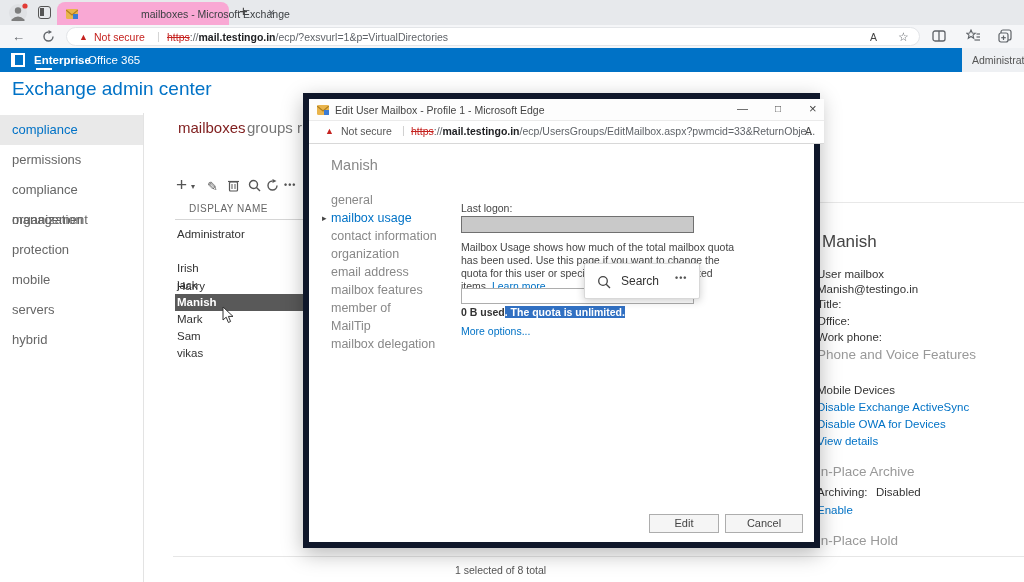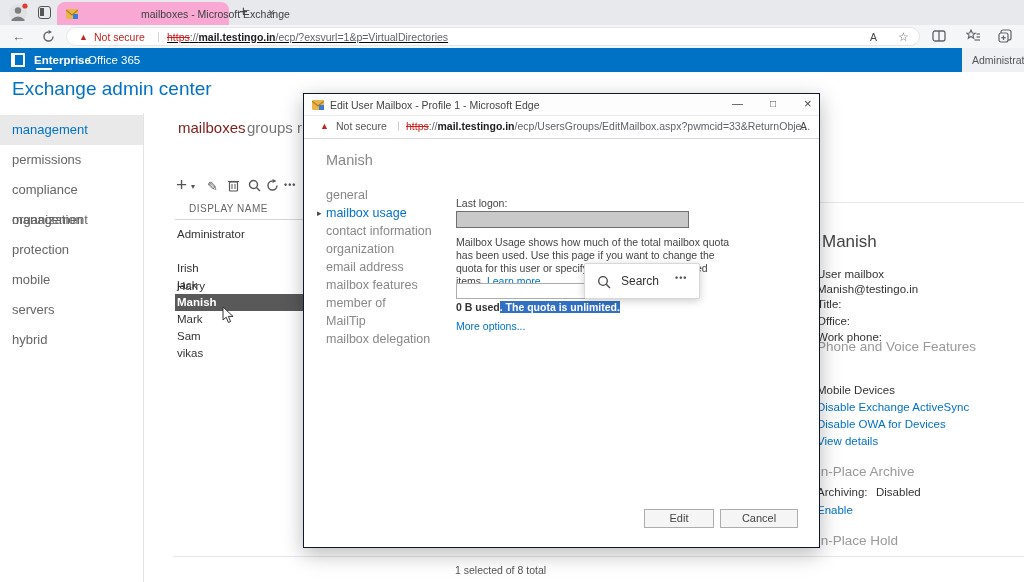--- a/index.html
+++ b/index.html
@@ -41,21 +41,21 @@
   .row { left:175px; width:150px; height:17px; line-height:17px; padding-left:2px; font-size:11.5px; color:#333; }
   .row.sel { background:#595959; color:#fff; font-weight:bold; }
   .hline { background:#d6d6d6; height:1px; }
 
   
   .dp { font-size:11.5px; color:#333; }
   .dp-h { font-size:13.5px; color:#999; font-weight:300; }
   .link { color:#0072c6; }
 
   
-  .dialog { left:303px; top:93px; width:517px; height:455px; background:#fff; border:1px solid #0f172a;
+  .dialog { left:303px; top:93px; width:517px; height:455px; background:#fff; border:6px solid #0f172a;
             box-shadow:0 6px 20px rgba(0,0,0,.28); z-index:10; }
   .dlg-titlebar { left:0; top:0; width:515px; height:22px; background:#fdfdfd; border-bottom:1px solid #ebebeb; }
   .dlg-title { left:26px; top:5px; font-size:10.5px; color:#444; }
   .dlg-ctl { font-size:11px; color:#444; }
   .dlg-addr { left:0; top:22px; width:515px; height:23px; background:#fff; border-bottom:1px solid #d8d8d8; }
   .dlg-head { left:22px; top:58px; font-size:14.5px; color:#888; font-weight:300; }
   .dnav { left:22px; font-size:12.5px; color:#888; height:18px; line-height:18px; }
   .dnav.sel { color:#0072c6; }
   .d-lbl { font-size:10.5px; color:#444; }
   .inp-disabled { left:152px; top:117px; width:233px; height:17px; background:#c9c9c9; border:1px solid #707070; }
@@ -104,21 +104,21 @@
   <span class="abs chrome-ic" style="left:12px; top:29px;">←</span>
   <svg class="abs" style="left:42px; top:30px;" width="13" height="13" viewBox="0 0 13 13">
     <path d="M11 6.5 A4.5 4.5 0 1 1 6.5 2" fill="none" stroke="#5f6368" stroke-width="1.4"></path>
     <path d="M6.5 0 L10 2 L6.5 4 Z" fill="#5f6368"></path>
   </svg>
 
   <div class="abs pill">
     <span class="abs red" style="left:12px; top:4px; font-size:9px;">▲</span>
     <span class="abs red nowrap" style="left:27px; top:3px; font-size:10.5px;">Not secure</span>
     <span class="abs" style="left:90px; top:2px; color:#d0d0d0; font-size:11px;">|</span>
-    <span class="abs url nowrap" style="left:100px; top:3px;text-decoration:underline;"><span class="u-strike">https</span><span class="u-gray">://</span><span class="u-host">mail.testingo.in</span><span class="u-gray">/ecp/?exsvurl=1&amp;p=VirtualDirectories</span></span>
+    <span class="abs url nowrap" style="left:100px; top:3px;"><span class="u-strike">https</span><span class="u-gray">://</span><span class="u-host">mail.testingo.in</span><span class="u-gray">/ecp/?exsvurl=1&amp;p=VirtualDirectories</span></span>
     <span class="abs" style="left:803px; top:3px; font-size:10.5px; color:#444;">A</span>
     <span class="abs" style="left:831px; top:2px; font-size:12px; color:#5f6368;">☆</span>
   </div>
 
   <svg class="abs" style="left:932px; top:29px;" width="14" height="14" viewBox="0 0 14 14">
     <rect x="1" y="2" width="12" height="10" rx="2" fill="none" stroke="#5f6368" stroke-width="1.3"></rect>
     <line x1="7" y1="2" x2="7" y2="12" stroke="#5f6368" stroke-width="1.3"></line>
   </svg>
   <svg class="abs" style="left:966px; top:29px;" width="15" height="14" viewBox="0 0 15 14">
     <path d="M5 1 L6.3 4 L9.3 4.2 L7 6.2 L7.7 9.2 L5 7.5 L2.3 9.2 L3 6.2 L0.7 4.2 L3.7 4 Z" fill="none" stroke="#5f6368" stroke-width="1.1"></path>
@@ -141,21 +141,21 @@
   <span class="abs suite-txt" style="left:34px; font-weight:bold;">Enterprise</span>
   <div class="abs" style="left:36px; top:68px; width:16px; height:2px; background:#fff;"></div>
   <span class="abs suite-txt" style="left:88px;">Office 365</span>
   <div class="abs user-seg">
     <span class="abs nowrap" style="left:10px; top:6px; font-size:10.5px; color:#555;">Administrato</span>
   </div>
 
   <span class="abs pg-title nowrap">Exchange admin center</span>
 
   <div class="abs" style="left:0; top:115px; width:143px;">
-    <div class="side-item sel">management</div>
+    <div class="side-item sel">compliance</div>
     <div class="side-item">permissions</div>
     <div class="side-item">compliance management</div>
     <div class="side-item">organization</div>
     <div class="side-item">protection</div>
     <div class="side-item">mobile</div>
     <div class="side-item">servers</div>
     <div class="side-item">hybrid</div>
   </div>
   <div class="abs vline"></div>
 
@@ -199,21 +199,21 @@
     <path d="M1 1 L1 14 L4.2 11.2 L6.4 16.5 L8.6 15.5 L6.4 10.4 L11 10.4 Z" fill="#fff" stroke="#333" stroke-width="1"></path>
   </svg>
 
   <div class="abs hline" style="left:820px; top:202px; width:204px; background:#e8e8e8;"></div>
   <span class="abs nowrap" style="left:822px; top:232px; font-size:17px; font-weight:300; color:#444;">Manish</span>
   <span class="abs dp nowrap" style="left:817px; top:268px;">User mailbox</span>
   <span class="abs dp nowrap" style="left:817px; top:283px;">Manish@testingo.in</span>
   <span class="abs dp nowrap" style="left:817px; top:298px;">Title:</span>
   <span class="abs dp nowrap" style="left:817px; top:315px;">Office:</span>
   <span class="abs dp nowrap" style="left:817px; top:331px;">Work phone:</span>
-  <span class="abs dp-h nowrap" style="left:817px; top:339px;">Phone and Voice Features</span>
+  <span class="abs dp-h nowrap" style="left:817px; top:347px;">Phone and Voice Features</span>
   <span class="abs dp nowrap" style="left:817px; top:384px;">Mobile Devices</span>
   <span class="abs dp link nowrap" style="left:817px; top:401px;">Disable Exchange ActiveSync</span>
   <span class="abs dp link nowrap" style="left:817px; top:418px;">Disable OWA for Devices</span>
   <span class="abs dp link nowrap" style="left:817px; top:435px;">View details</span>
   <span class="abs dp-h nowrap" style="left:817px; top:464px;">In-Place Archive</span>
   <span class="abs dp nowrap" style="left:817px; top:486px;">Archiving:</span>
   <span class="abs dp nowrap" style="left:876px; top:486px;">Disabled</span>
   <span class="abs dp link nowrap" style="left:817px; top:504px;">Enable</span>
   <span class="abs dp-h nowrap" style="left:817px; top:533px;">In-Place Hold</span>
 

